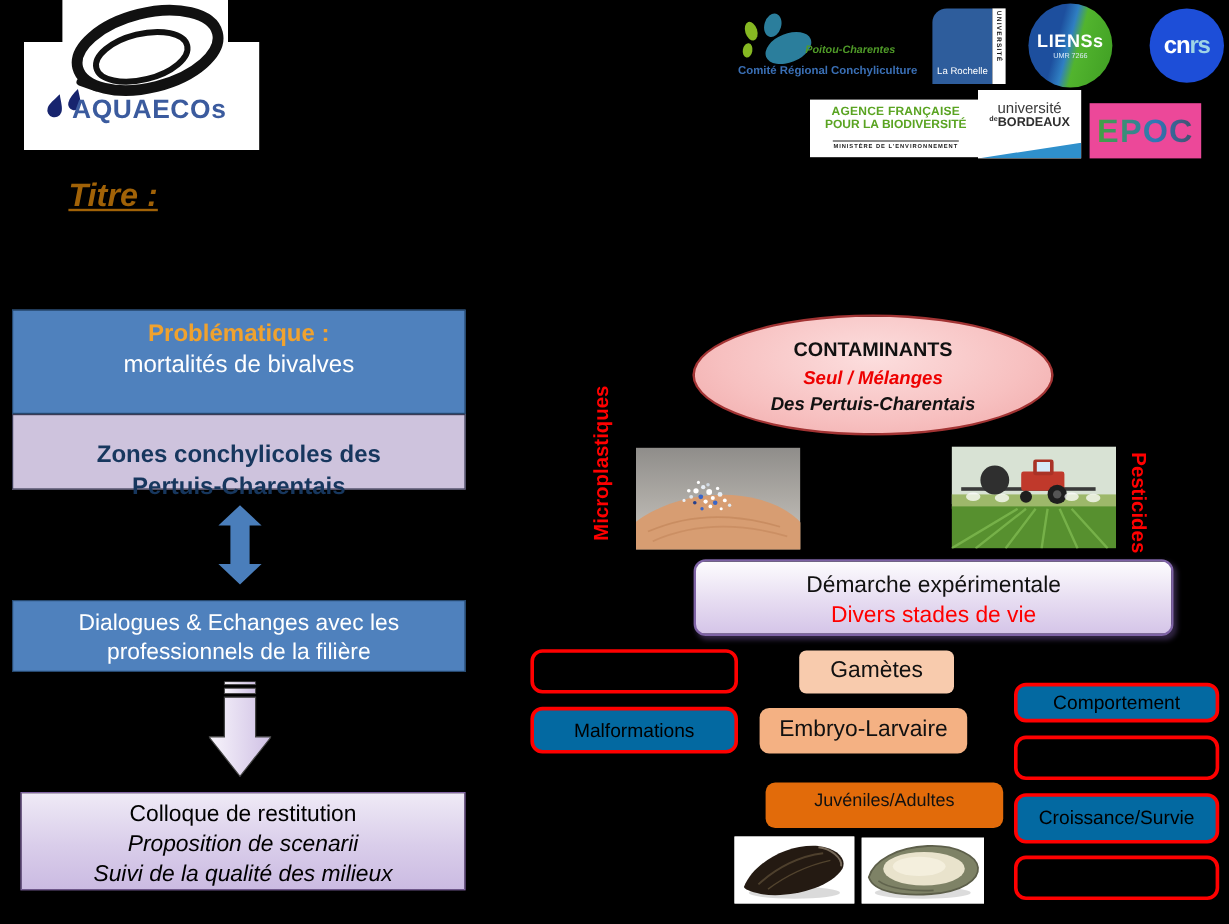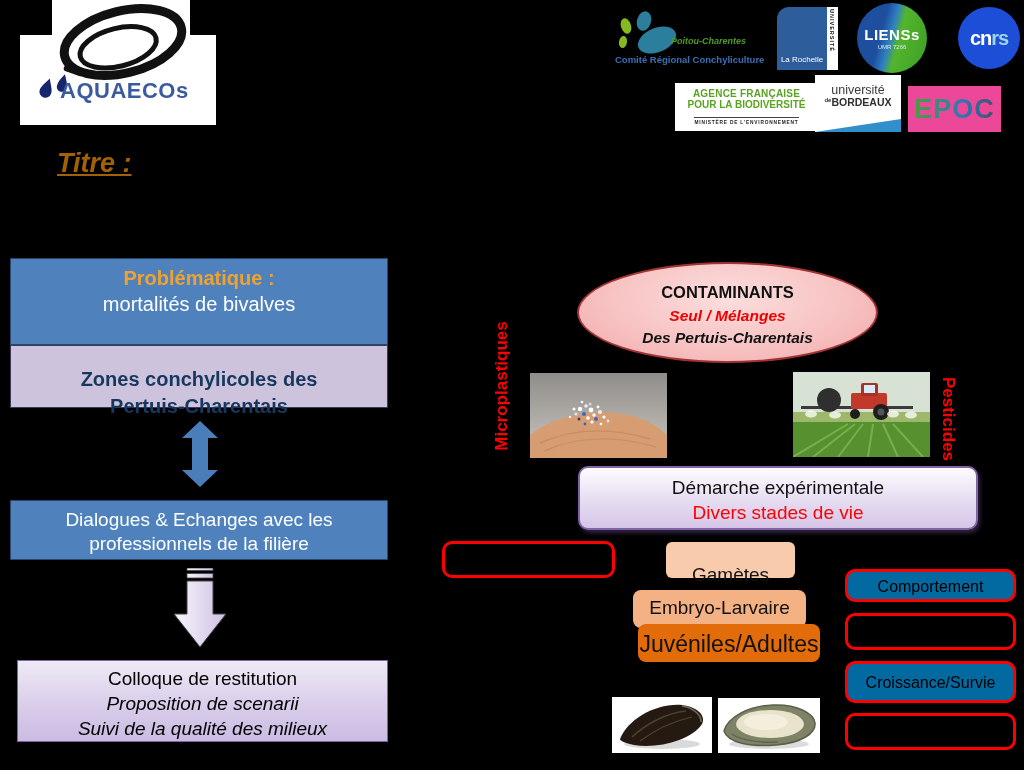--- a/index.html
+++ b/index.html
@@ -98,25 +98,25 @@
   
   #demarche{left:530px;top:466px;width:400px;height:64px;border-radius:10px;
             background:linear-gradient(180deg,#fdfcfe 0%,#e6dcf1 55%,#d5c5e8 100%);
             border:2px solid #7e63a5;box-shadow:2px 3px 4px rgba(80,60,110,.6);
             text-align:center;padding-top:8px;line-height:1.3;margin-left:48px;}
   #demarche .d1{font-size:19px;color:#111;}
   #demarche .d2{font-size:19px;color:#f00;}
 
   .stage{text-align:center;color:#111;}
   #stage-gametes{left:666px;top:542px;width:129px;height:36px;background:#f8cbad;border-radius:6px;
-                 font-size:19px;padding-top:22px;}
+                 font-size:19px;padding-top:6px;}
   #stage-embryo{left:633px;top:590px;width:173px;height:38px;background:#f4b183;border-radius:8px;
                 font-size:19px;padding-top:7px;}
-  #stage-juveniles{left:638px;top:624px;width:182px;height:38px;background:#e26b0a;border-radius:8px;
-                   font-size:23px;padding-top:7px;}
+  #stage-juveniles{left:638px;top:652px;width:198px;height:38px;background:#e26b0a;border-radius:8px;
+                   font-size:15px;padding-top:7px;}
 
   .endpoint{border:3px solid #f00;border-radius:10px;text-align:center;color:#000;font-size:16px;}
   .ep-filled{background:#0369a1;}
   .ep-empty{background:transparent;}
   #ep-empty-left{left:442px;top:541px;width:173px;height:37px;}
   #ep-malformations{left:442px;top:589px;width:173px;height:39px;padding-top:9px;}
   #ep-comportement{left:845px;top:569px;width:171px;height:33px;padding-top:6px;}
   #ep-empty-r1{left:845px;top:613px;width:171px;height:37px;}
   #ep-croissance{left:845px;top:661px;width:171px;height:42px;padding-top:10px;}
   #ep-empty-r2{left:845px;top:713px;width:171px;height:37px;}
@@ -295,20 +295,21 @@
   <div class="abs" id="demarche">
     <div class="d1">Démarche expérimentale</div>
     <div class="d2">Divers stades de vie</div>
   </div>
 
   <div class="abs stage" id="stage-gametes">Gamètes</div>
   <div class="abs stage" id="stage-embryo">Embryo-Larvaire</div>
   <div class="abs stage" id="stage-juveniles">Juvéniles/Adultes</div>
 
   <div class="abs endpoint ep-empty" id="ep-empty-left"></div>
+  <div class="abs endpoint ep-filled" id="ep-malformations">Malformations</div>
   <div class="abs endpoint ep-filled" id="ep-comportement">Comportement</div>
   <div class="abs endpoint ep-empty" id="ep-empty-r1"></div>
   <div class="abs endpoint ep-filled" id="ep-croissance">Croissance/Survie</div>
   <div class="abs endpoint ep-empty" id="ep-empty-r2"></div>
 
   <svg class="abs photo" id="photo-mussel" viewBox="0 0 100 56">
     <rect width="100" height="56" fill="#fff"></rect>
     <ellipse cx="50" cy="47" rx="38" ry="5" fill="#bbb" opacity=".55"></ellipse>
     <path d="M8 42 C16 22 44 6 70 8 C86 10 94 19 90 27 C80 43 46 52 22 48 C13 46 8 44 8 42 Z" fill="#241a12"></path>
     <path d="M20 40 C35 26 55 16 74 14" stroke="#6b5a3f" stroke-width="1.6" fill="none" opacity=".6"></path>

